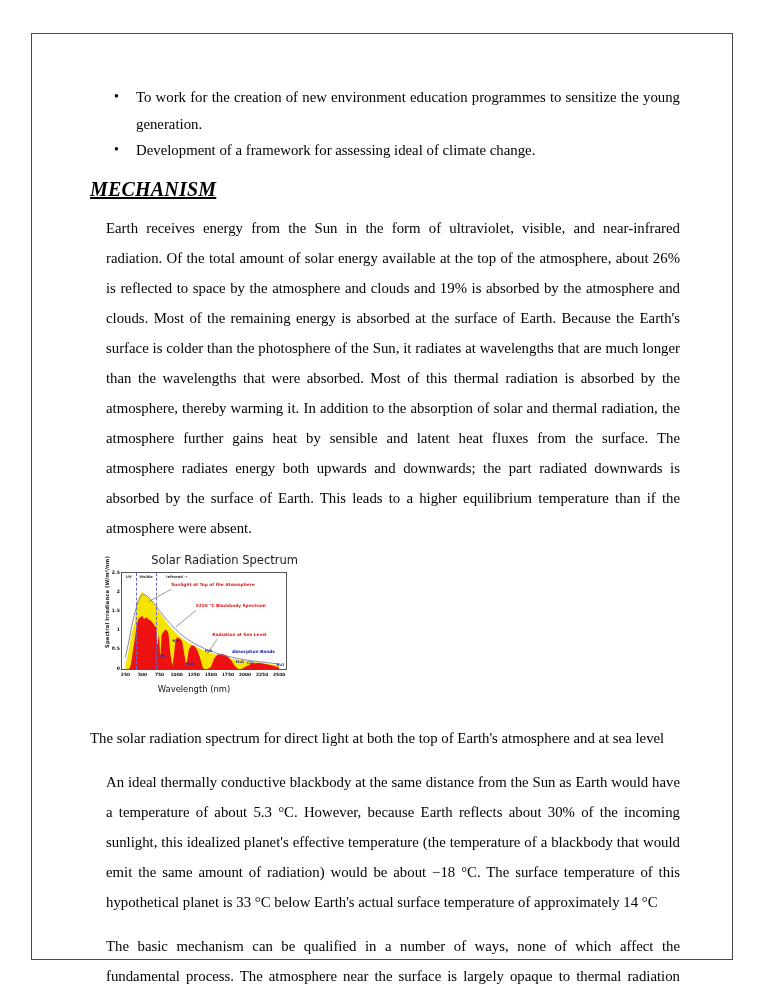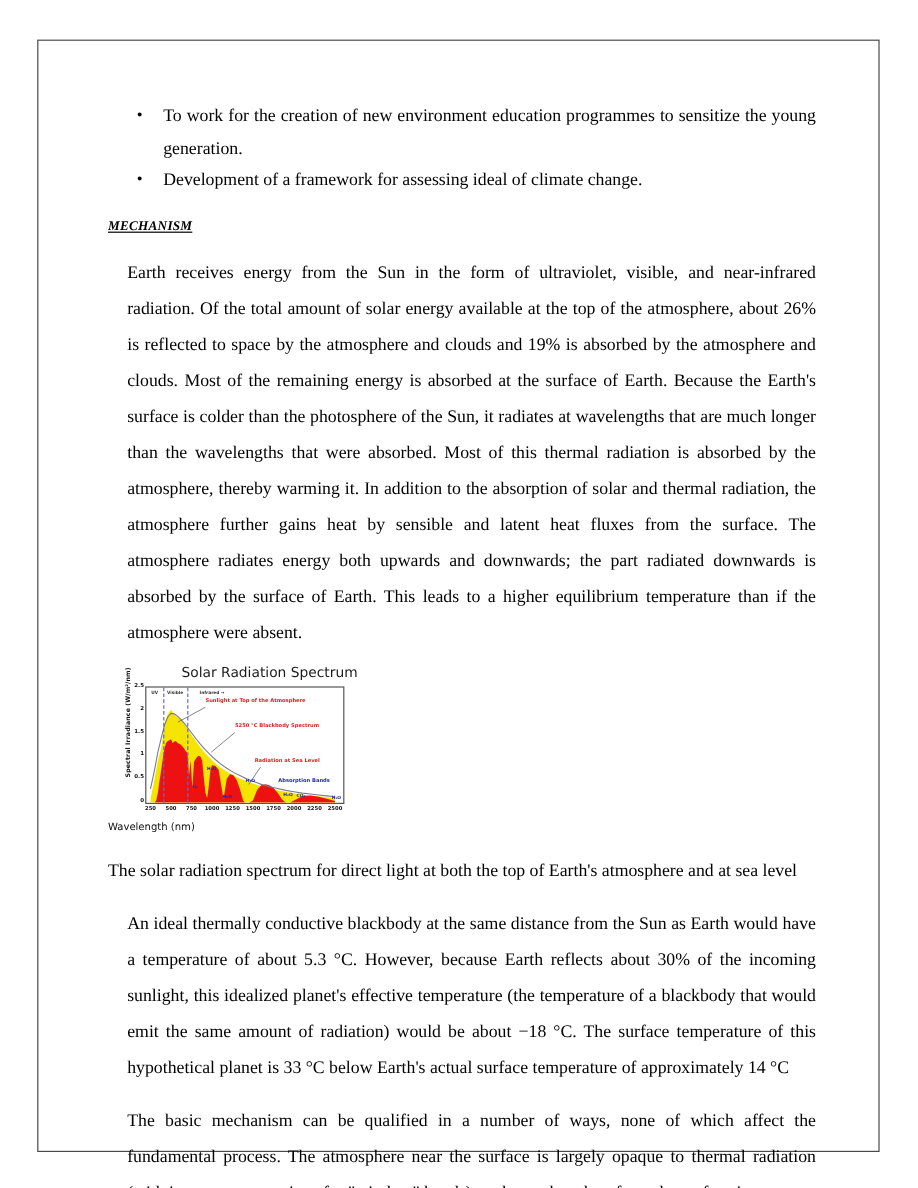--- a/index.html
+++ b/index.html
@@ -53,21 +53,21 @@
     top: 0;
     font-size: 14px;
     line-height: 26.5px;
   }
   .bullet-item.last {
     text-align: left;
   }
 
   
   .section-heading {
-    font-size: 11px;
+    font-size: 20px;
     font-weight: bold;
     font-style: italic;
     text-decoration: underline;
     margin: 15px 0 14px 0;
     line-height: 20px;
     letter-spacing: 0.2px;
   }
 
   
   .para {
@@ -75,21 +75,21 @@
     line-height: 30px;
     text-align: justify;
     text-justify: inter-word;
     margin: 0 0 14px 16px;
   }
   .para-tight { margin-bottom: 6px; }
 
   .caption {
     font-size: 14.8px;
     line-height: 30px;
-    margin: 8px 0 14px 0;
+    margin: 20px 0 14px 0;
     text-align: left;
   }
 
   
   .figure-wrap {
     margin: 8px 0 0 0;
   }
   .chart {
     position: relative;
     width: 208px;
@@ -157,20 +157,21 @@
     top: 0;
     font-size: 4.4px;
     color: #111;
     font-weight: bold;
     transform: translateX(-50%);
   }
   .x-axis-label {
     position: absolute;
     left: 0; right: 0;
     top: 133px;
+    text-align: center;
     font-size: 8.4px;
     color: #111;
   }
   .band-label {
     position: absolute;
     top: 2px;
     font-size: 3.6px;
     color: #333;
     font-weight: bold;
     transform: translateX(-50%);

